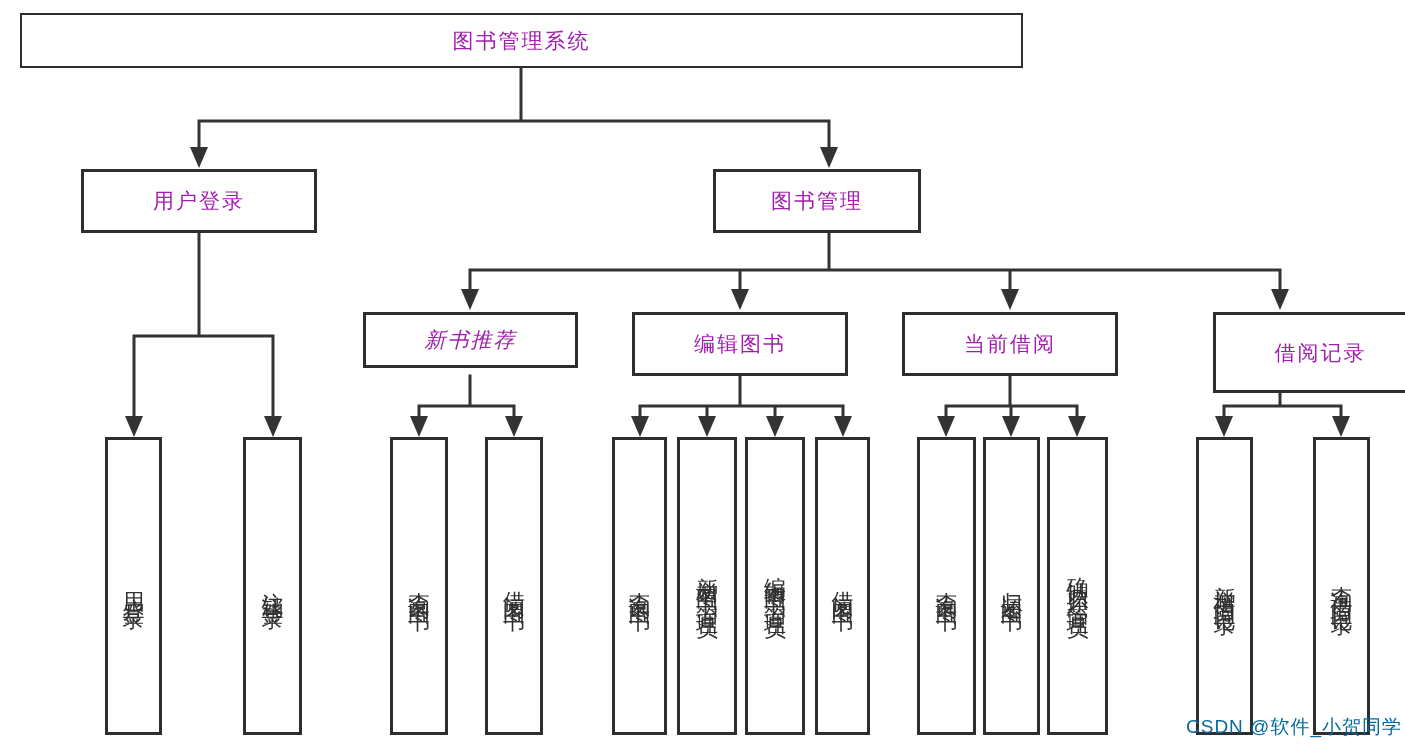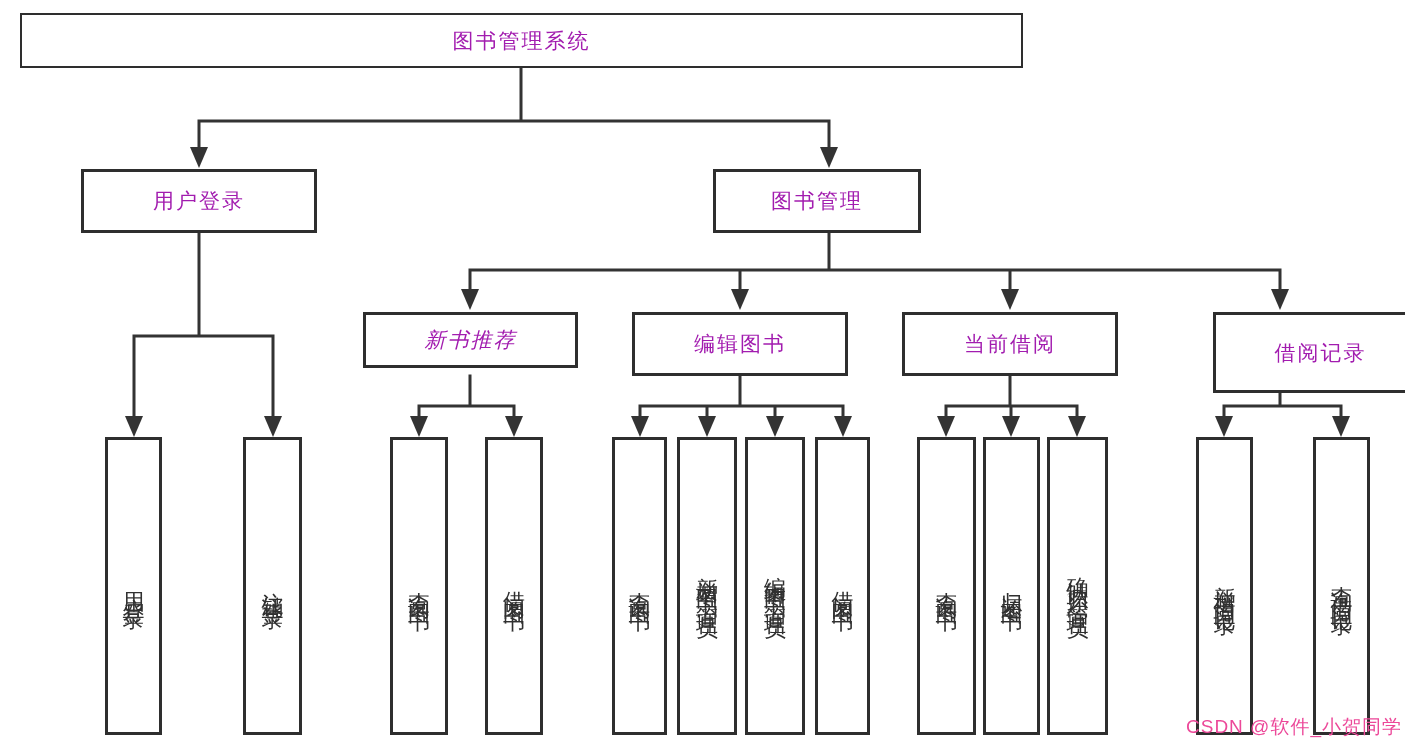--- a/index.html
+++ b/index.html
@@ -48,21 +48,21 @@
     color: #303030;
     white-space: nowrap;
   }
   #watermark {
     position: absolute;
     left: 1186px;
     top: 714px;
     z-index: 3;
     font-size: 19px;
     letter-spacing: 1px;
-    color: #ec4899;
+    color: #0369a1;
     white-space: nowrap;
   }
 </style>
 </head>
 <body>
 
 <div id="stage">
 
   <svg id="wires" viewBox="0 0 1405 747" xmlns="http://www.w3.org/2000/svg">
     <g stroke="#333333" stroke-width="3" fill="none" stroke-linecap="square">

